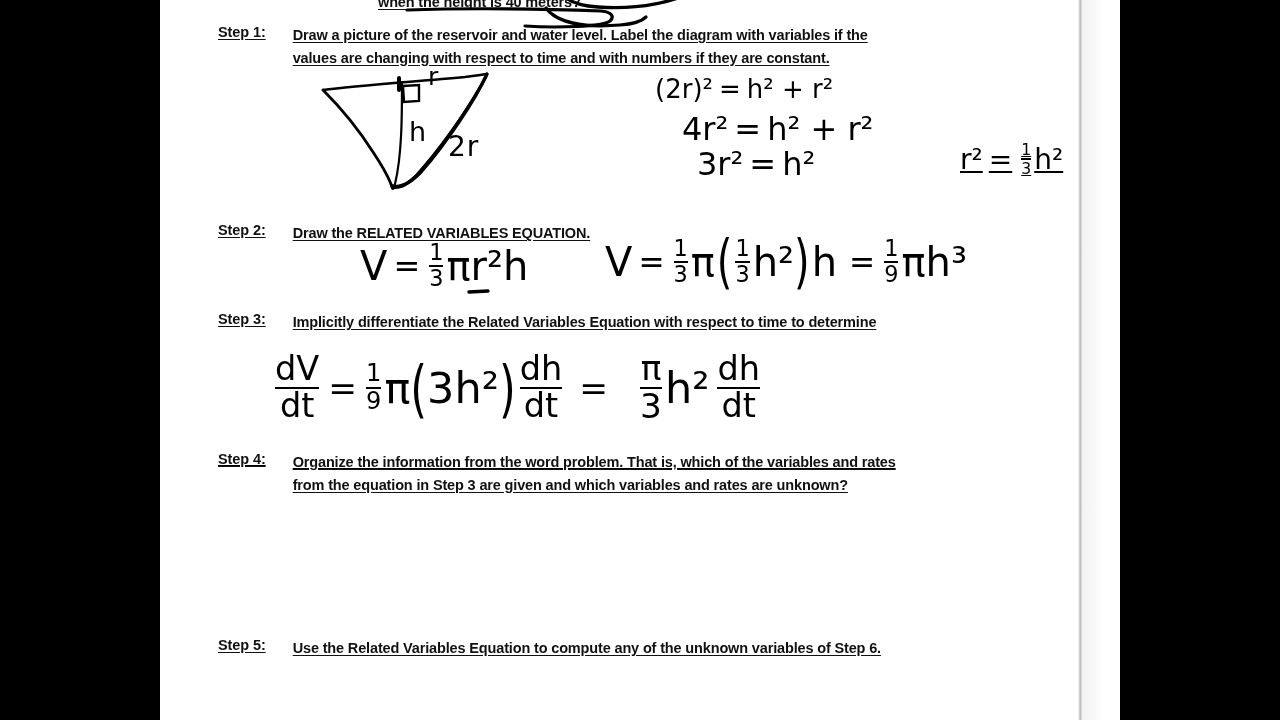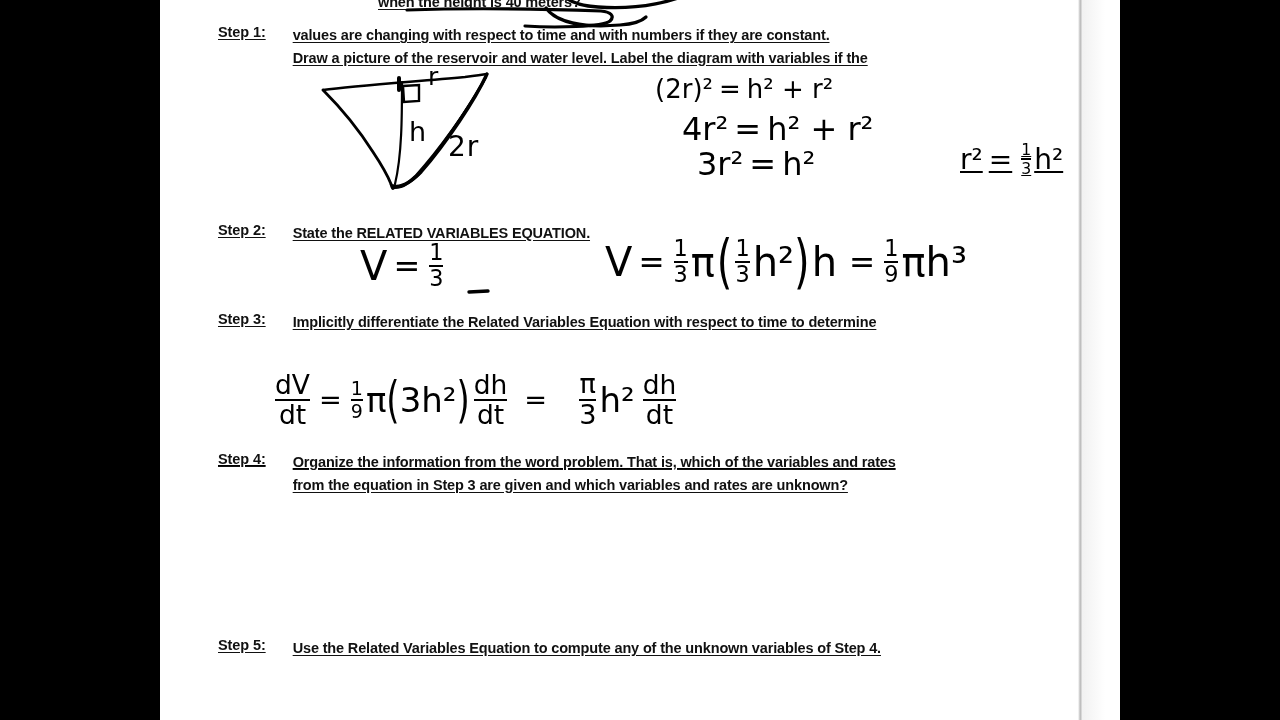--- a/index.html
+++ b/index.html
@@ -93,22 +93,22 @@
     </div>
     <div class="ink" style="left:398px; top:-14px;">
       <svg width="150" height="34" viewBox="0 0 150 34">
         <path d="M140 2 C120 16,80 24,40 21 C24 20,12 16,6 10" fill="none" stroke="#000" stroke-width="3.4" stroke-linecap="round"></path>
       </svg>
     </div>
 
     <div class="row" style="left:58px; top:24px;">
       <div class="steplabel">Step 1:</div>
       <div class="steptext" style="margin-left:27px; width:690px;">
+        <span class="ln">Draw a picture of the reservoir and water level. Label the diagram with variables if the</span>
         <span class="ln">values are changing with respect to time and with numbers if they are constant.</span>
-        <span class="ln">Draw a picture of the reservoir and water level. Label the diagram with variables if the</span>
       </div>
     </div>
 
     <div class="ink" style="left:155px; top:60px;">
       <svg width="200" height="140" viewBox="0 0 200 140">
 
         <path d="M8 30 C40 26,95 22,150 17 C158 16,166 15,172 14" fill="none" stroke="#000" stroke-width="2.6" stroke-linecap="round"></path>
 
         <path d="M8 30 C26 48,44 70,58 92 C66 104,72 114,76 124" fill="none" stroke="#000" stroke-width="2.8" stroke-linecap="round"></path>
 
@@ -155,32 +155,33 @@
         <span class="num">1</span>
         <span class="bar"></span>
         <span class="den">3</span>
       </span>
       <span>h²</span>
     </div>
 
     <div class="row" style="left:58px; top:222px;">
       <div class="steplabel">Step 2:</div>
       <div class="steptext" style="margin-left:27px; width:690px;">
-        <span class="ln" style="display:inline;">State the RELATED VARIABLES EQUATION.</span>
+        <span class="ln" style="display:inline;">Draw the RELATED VARIABLES EQUATION.</span>
       </div>
     </div>
 
     <div class="mrow hw" style="left:200px; top:242px; font-size:40px;">
       <span>V</span>
       <span class="eq" style="font-size:0.8em;">=</span>
       <span class="frac">
         <span class="num">1</span>
         <span class="bar"></span>
         <span class="den">3</span>
       </span>
+      <span>πr²h</span>
     </div>
 
     <div class="ink" style="left:307px; top:288px;">
       <svg width="24" height="8" viewBox="0 0 24 8">
         <path d="M2 4 L21 3" fill="none" stroke="#000" stroke-width="3.4" stroke-linecap="round"></path>
       </svg>
     </div>
 
     <div class="mrow hw" style="left:445px; top:238px; font-size:40px;">
       <span>V</span>
@@ -209,21 +210,21 @@
       <span>πh³</span>
     </div>
 
     <div class="row" style="left:58px; top:311px;">
       <div class="steplabel">Step 3:</div>
       <div class="steptext" style="margin-left:27px; width:700px;">
         <span class="ln">Implicitly differentiate the Related Variables Equation with respect to time to determine</span>
       </div>
     </div>
 
-    <div class="mrow hw" style="left:112px; top:352px; font-size:34px;margin-top:19px;">
+    <div class="mrow hw" style="left:112px; top:352px; font-size:43px;">
       <span class="frac">
         <span class="num" style="font-size:0.78em;">dV</span>
         <span class="bar"></span>
         <span class="den" style="font-size:0.78em;">dt</span>
       </span>
       <span class="eq" style="font-size:0.8em;">=</span>
       <span class="frac">
         <span class="num">1</span>
         <span class="bar"></span>
         <span class="den">9</span>
@@ -255,21 +256,21 @@
       <div class="steplabel">Step 4:</div>
       <div class="steptext" style="margin-left:27px; width:715px;">
         <span class="ln">Organize the information from the word problem. That is, which of the variables and rates</span>
         <span class="ln" style="display:inline-block;">from the equation in Step 3 are given and which variables and rates are unknown?</span>
       </div>
     </div>
 
     <div class="row" style="left:58px; top:637px;">
       <div class="steplabel">Step 5:</div>
       <div class="steptext" style="margin-left:27px; width:715px;">
-        <span class="ln" style="display:inline-block;">Use the Related Variables Equation to compute any of the unknown variables of Step 4.</span>
+        <span class="ln" style="display:inline-block;">Use the Related Variables Equation to compute any of the unknown variables of Step 6.</span>
       </div>
     </div>
 
   </div>
 
   <div id="page-edge"></div>
   <div id="page-shadow"></div>
   <div id="bar-left"></div>
   <div id="bar-right"></div>
 </div>

